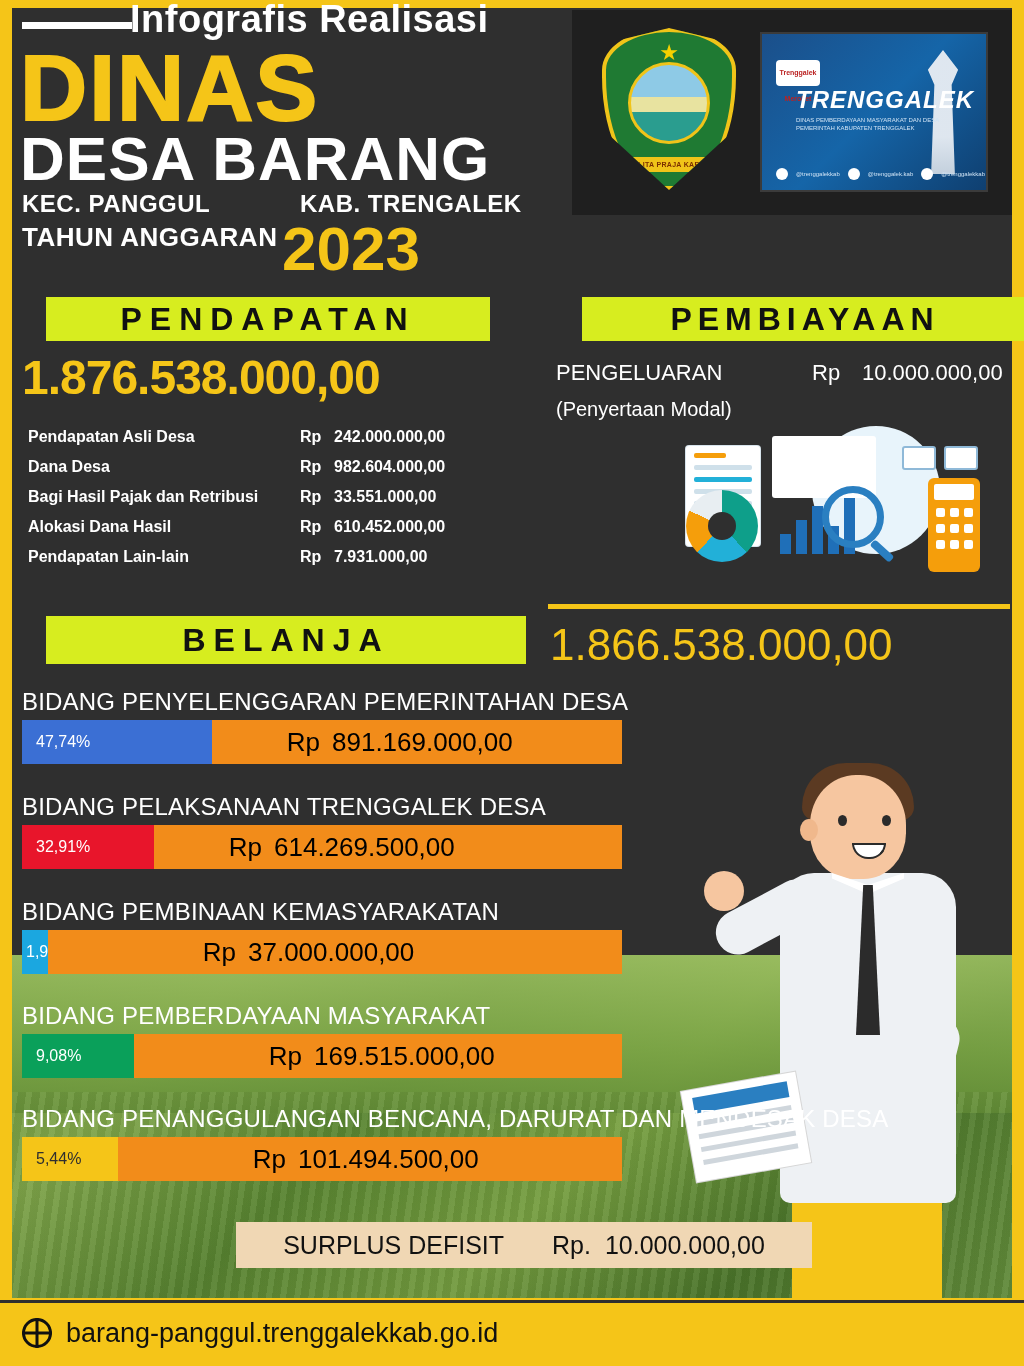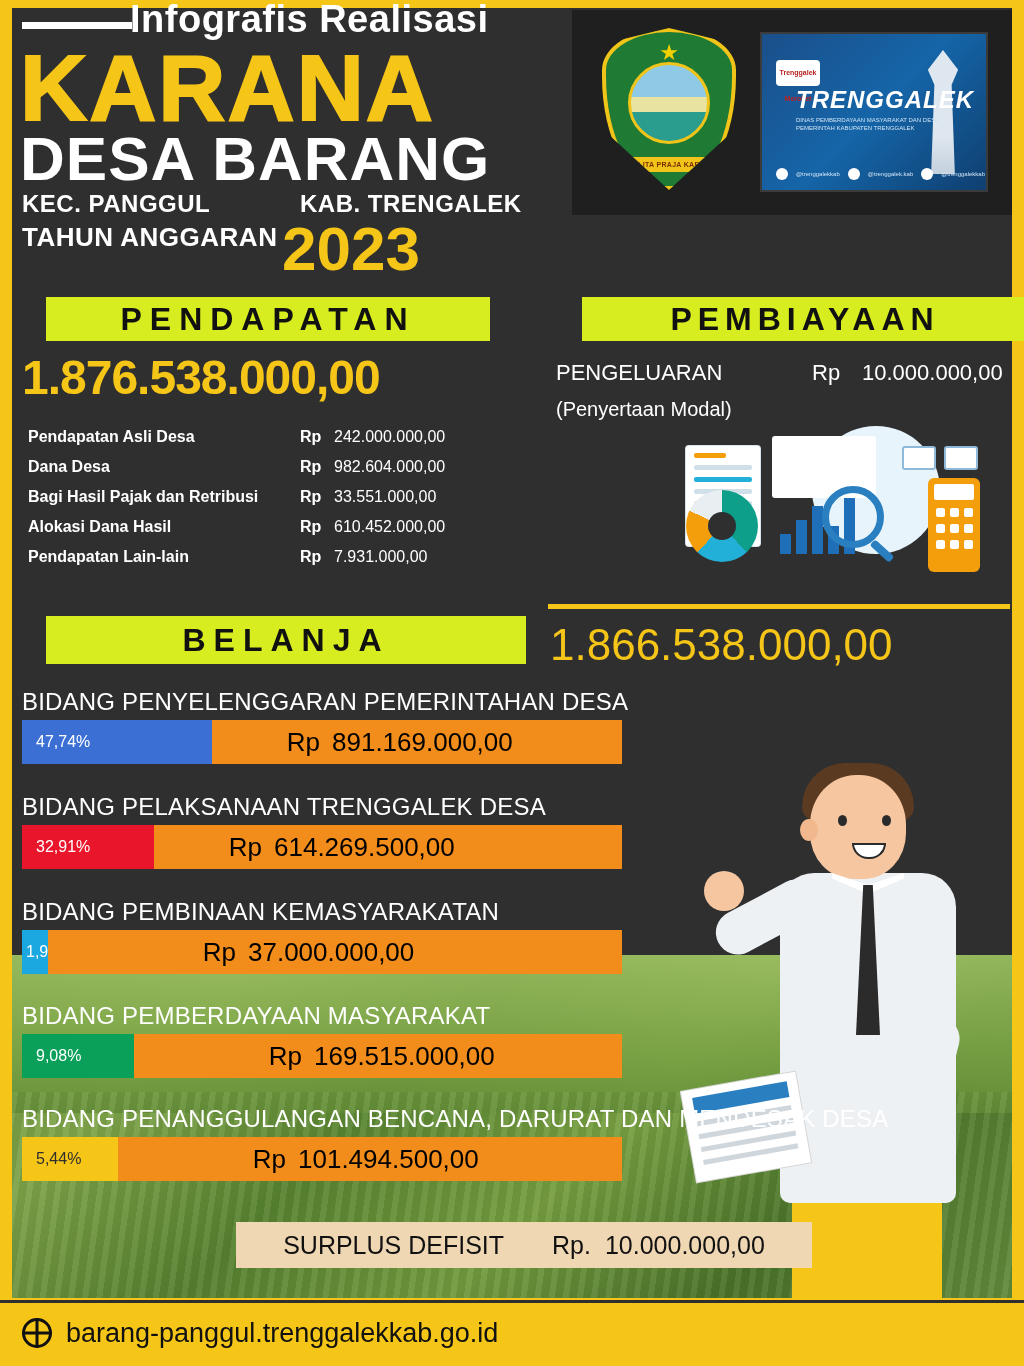--- a/index.html
+++ b/index.html
@@ -165,21 +165,21 @@
   .income-row {
     display: flex; align-items: baseline; height: 30px;
   }
   .income-label {
     width: 272px; color: #ffffff; font-size: 16px; font-weight: bold;
   }
   .income-rp {
     width: 34px; color: #ffffff; font-size: 16px; font-weight: bold;
   }
   .income-val {
-    flex: 1; color: #ffffff; font-size: 16px; font-weight: normal; text-align: left;
+    flex: 1; color: #ffffff; font-size: 16px; font-weight: bold; text-align: left;
   }
 
   
   .pembiayaan-pill {
     position: absolute; left: 558px; top: 297px; width: 446px; height: 44px;
     font-size: 32px; line-height: 44px; letter-spacing: 6px;
   }
   .peng-label {
     position: absolute; left: 556px; top: 360px; color: #ffffff; font-size: 22px;
   }
@@ -367,21 +367,21 @@
 </head>
 <body>
 
 <div id="page">
 
   <div class="dark-panel"></div>
   <div class="field-photo"></div>
 
   <div class="hdr-line"></div>
   <div class="hdr-sub">Infografis Realisasi</div>
-  <div class="hdr-apbdes">KARANA</div>
+  <div class="hdr-apbdes">DINAS</div>
   <div class="hdr-desa">DESA BARANG</div>
   <div class="hdr-kec">KEC. PANGGUL</div>
   <div class="hdr-kab">KAB. TRENGALEK</div>
   <div class="hdr-ta">TAHUN ANGGARAN</div>
   <div class="hdr-year">2023</div>
 
   <div class="logo-box">
     <div class="emblem">
       <div class="shield">
         <div class="shield-star">★</div>

